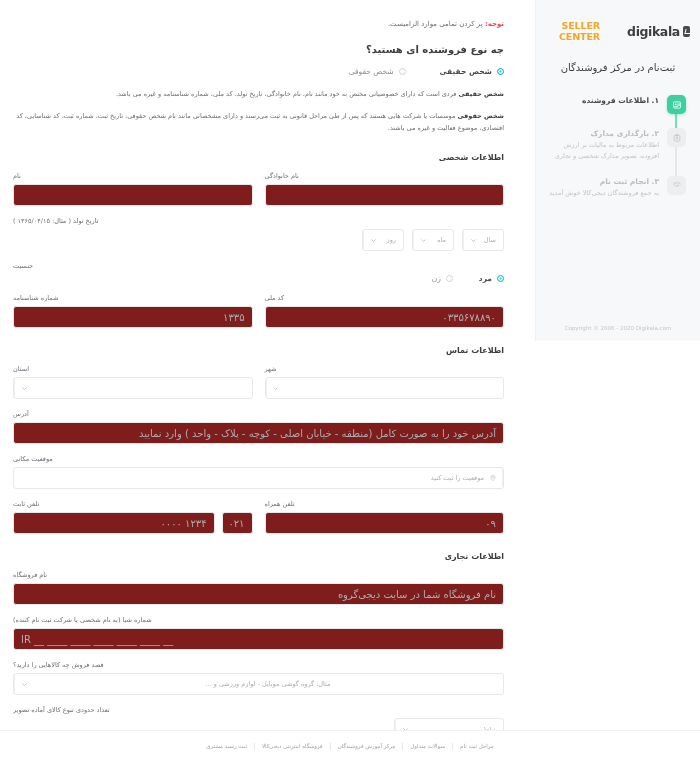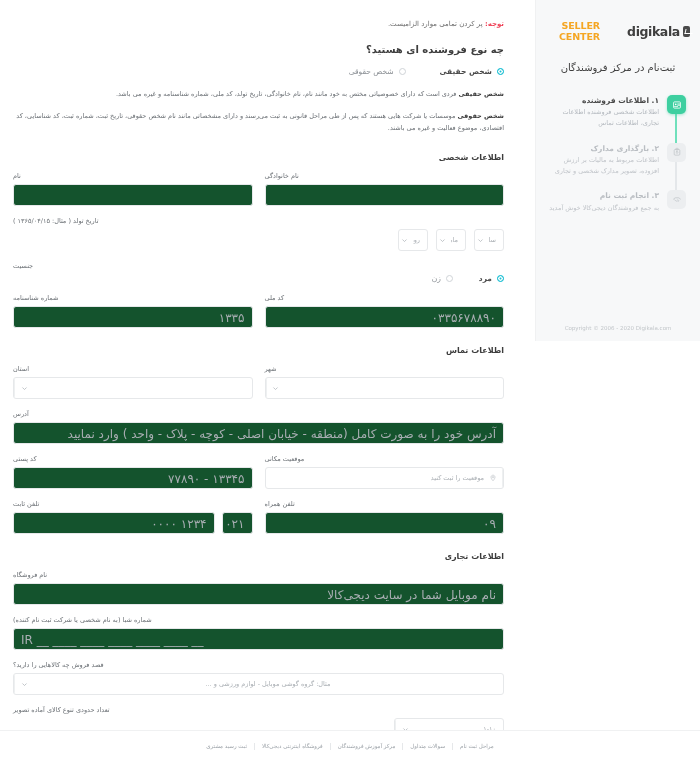--- a/index.html
+++ b/index.html
@@ -88,21 +88,21 @@
     font-size:8px; font-weight:700; color:#3d3d3d; text-align:right;
     margin-top:18px; margin-bottom:10px;
   }
 
   .field-label { font-size:6.5px; color:#6a6f74; text-align:left; margin-bottom:4px; }
   .row2 { display:flex; flex-direction:row; gap:12px; }
   .col { flex:1 1 0; min-width:0; }
 
   .input {
     width:100%; height:22px; border:1px solid #e6e8ea; border-radius:3px;
-    background:#14532d; font-size:12px; color:#a9aeb3; text-align:right;
+    background:#7f1d1d; font-size:10px; color:#a9aeb3; text-align:right;
     padding:0 7px; line-height:22px; overflow:hidden; white-space:nowrap;
   }
   .block { margin-bottom:11px; }
 
   
   .select {
     display:flex; flex-direction:row; align-items:stretch; height:22px;
     border:1px solid #e6e8ea; border-radius:3px; background:#fff; overflow:hidden;
   }
   .select .val {
@@ -110,21 +110,21 @@
     padding:0 7px; line-height:20px; white-space:nowrap; overflow:hidden;
   }
   .select .caret {
     flex:0 0 auto; width:19px; border-left:1px solid #eef0f1;
     display:flex; align-items:center; justify-content:center;
   }
   .caret svg { width:7px; height:7px; }
 
   
   .dob-row { display:flex; flex-direction:row; gap:8px; justify-content:flex-start; }
-  .dob-cell { width:30px; }
+  .dob-cell { width:42px; }
 
   
   .phone-group { display:flex; flex-direction:row; gap:7px; }
   .phone-prefix { width:34px; }
   .phone-num { flex:1 1 auto; }
 
   
   .loc {
     display:flex; flex-direction:row; align-items:stretch; height:22px;
     border:1px solid #e6e8ea; border-radius:3px; background:#fff; overflow:hidden;
@@ -172,21 +172,20 @@
         <div class="step-line active"></div>
         <div class="step-icon active">
           <svg viewBox="0 0 16 16" width="10" height="10" fill="none" stroke="#fff" stroke-width="1.3">
             <rect x="2.5" y="3" width="11" height="10" rx="1.5"></rect>
             <circle cx="6" cy="7" r="1.3" fill="#fff" stroke="none"></circle>
             <path d="M9.2 6.4h3M9.2 8.4h3M4 10.6h5" stroke-linecap="round"></path>
           </svg>
         </div>
         <div class="step-text">
           <div class="step-title active">۱. اطلاعات فروشنده</div>
-          <div class="step-desc active">اطلاعات شخصی فروشنده اطلاعات تجاری، اطلاعات تماس</div>
         </div>
       </div>
 
       <div class="step">
         <div class="step-line"></div>
         <div class="step-icon idle">
           <svg viewBox="0 0 16 16" width="10" height="10" fill="none" stroke="#c3c7cb" stroke-width="1.3">
             <rect x="3.5" y="4" width="9" height="9" rx="1.5"></rect>
             <rect x="6" y="2.2" width="4" height="2.6" rx="0.8"></rect>
             <path d="M8 10.5V7M6.5 8.4L8 6.9l1.5 1.5" stroke-linecap="round" stroke-linejoin="round"></path>
@@ -349,45 +348,41 @@
         <div class="loc">
           <span class="pin">
             <svg viewBox="0 0 12 12" fill="none" stroke="#c3c7cb" stroke-width="1.1">
               <path d="M6 1.8c1.7 0 3 1.3 3 3 0 2.2-3 5.4-3 5.4s-3-3.2-3-5.4c0-1.7 1.3-3 3-3z" stroke-linejoin="round"></path>
               <circle cx="6" cy="4.8" r="1.05"></circle>
             </svg>
           </span>
           <span class="txt">موقعیت را ثبت کنید</span>
         </div>
       </div>
-      <div class="col">
-        <div class="field-label">کد پستی</div>
-        <div class="input">۱۳۳۴۵ - ۷۷۸۹۰</div>
-      </div>
     </div>
 
     <div class="row2 block">
       <div class="col">
         <div class="field-label">تلفن همراه</div>
         <div class="input">۰۹</div>
       </div>
       <div class="col">
         <div class="field-label">تلفن ثابت</div>
         <div class="phone-group">
           <div class="input phone-prefix" style="text-align:center">۰۲۱</div>
           <div class="input phone-num">۱۲۳۴ ۰۰۰۰</div>
         </div>
       </div>
     </div>
 
     <div class="section-title">اطلاعات تجاری</div>
 
     <div class="block">
       <div class="field-label">نام فروشگاه</div>
-      <div class="input">نام موبایل شما در سایت دیجی‌کالا</div>
+      <div class="input">نام فروشگاه شما در سایت دیجی‌گروه</div>
     </div>
 
     <div class="block">
       <div class="field-label">شماره شبا (به نام شخصی یا شرکت ثبت نام کننده)</div>
       <div class="input" style="direction:ltr;text-align:left">IR __ ____ ____ ____ ____ ____ __</div>
     </div>
 
     <div class="block">
       <div class="field-label">قصد فروش چه کالاهایی را دارید؟</div>
       <div class="select">

